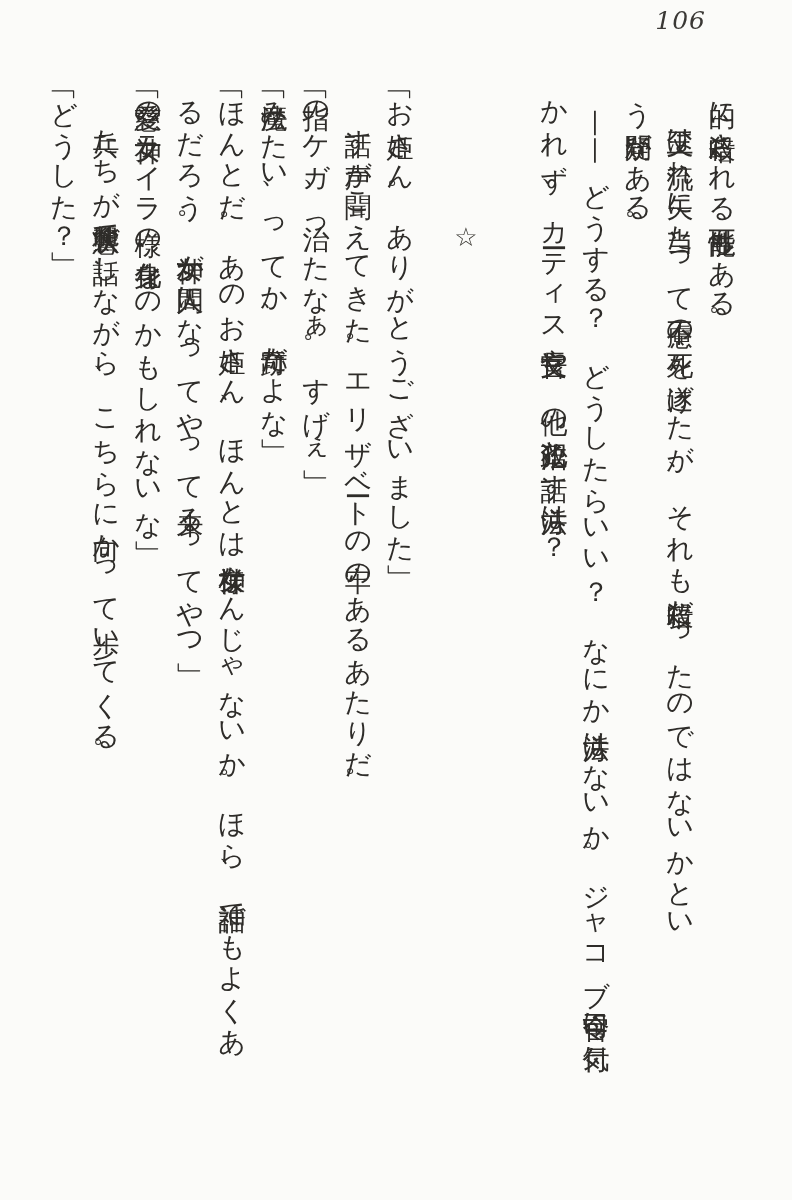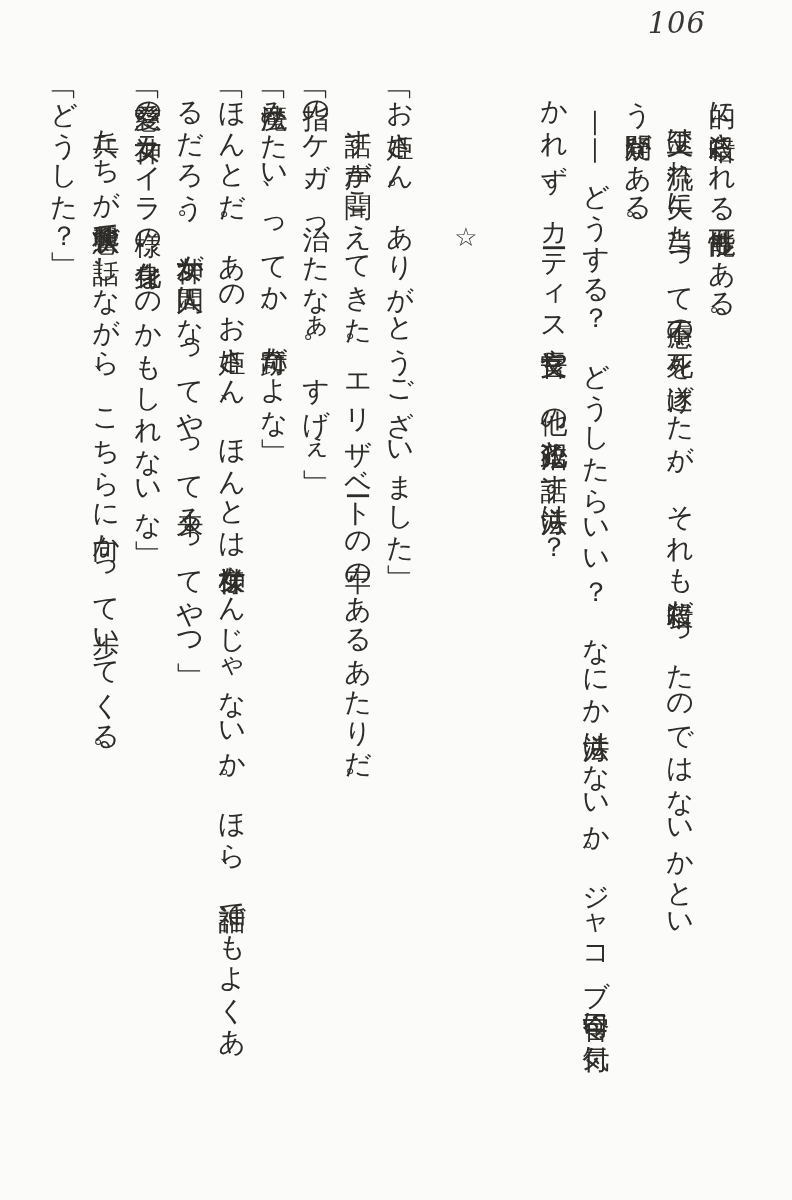--- a/index.html
+++ b/index.html
@@ -17,21 +17,21 @@
     width: 792px;
     height: 1200px;
     background: #fbfbf9;
     color: #2e2c29;
     font-family: "DejaVu Serif", "Liberation Serif", serif;
   }
   .page-number {
     position: absolute;
     top: 6px;
     right: 86px;
-    font-size: 29px;
+    font-size: 25px;
     font-style: italic;
     color: #3a3835;
     letter-spacing: 1px;
   }
   .text-block {
     position: absolute;
     top: 82px;
     right: 49px;
     height: 1060px;
     writing-mode: vertical-rl;

